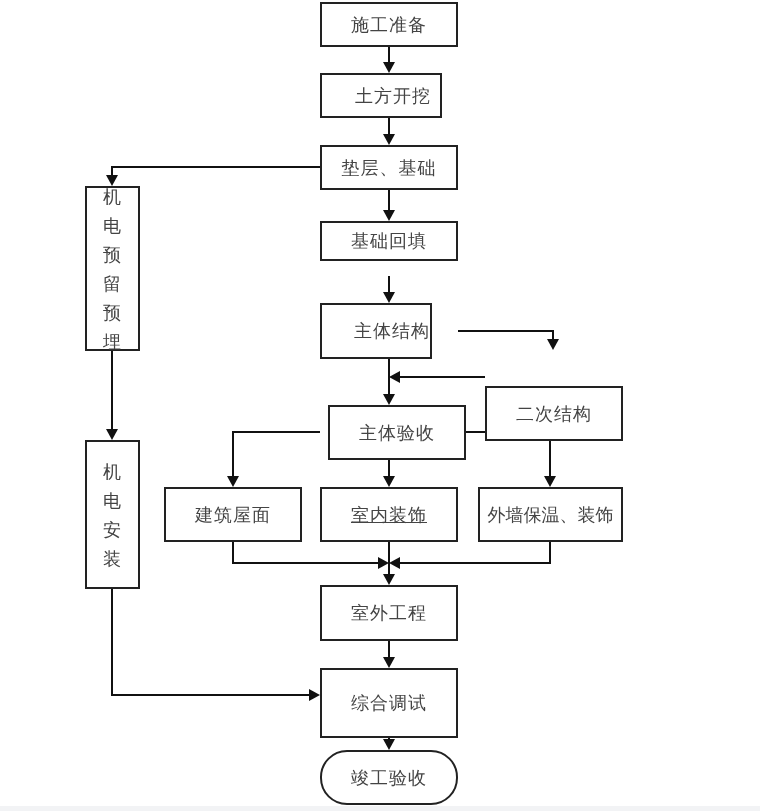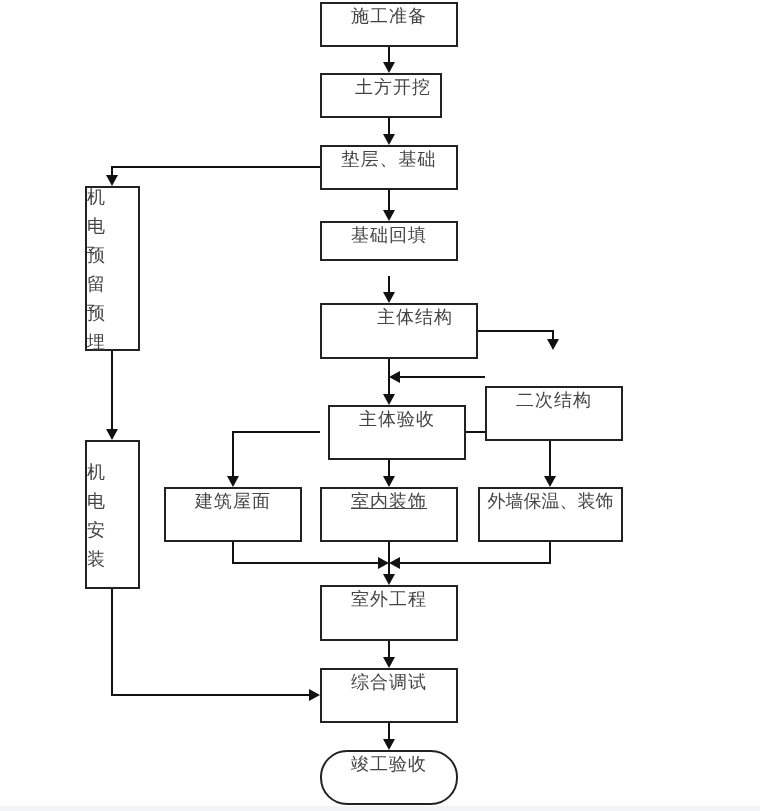--- a/index.html
+++ b/index.html
@@ -1,20 +1,20 @@
 <!DOCTYPE html>
 <html><head>
 <meta charset="utf-8">
 <style>
   html, body { margin: 0; padding: 0; background: #ffffff; }
   body { width: 760px; height: 811px; position: relative; overflow: hidden;
          font-family: "DejaVu Sans", "Liberation Sans", sans-serif; }
   #canvas { position: absolute; left: 0; top: 0; width: 760px; height: 811px; }
   .node { position: absolute; box-sizing: border-box; border: 2px solid #222;
-          background: #fff; display: flex; align-items: flex-start; justify-content: center;
+          background: #fff; display: flex; align-items: center; justify-content: center;
           color: #444; font-size: 18px; letter-spacing: 1px; white-space: nowrap; }
   .node.vertical { flex-direction: column; line-height: 29px; font-size: 18px; }
   .node.terminal { border-radius: 27px; }
   .bottom-strip { position: absolute; left: 0; top: 806px; width: 760px; height: 5px; background: #f2f3f5; }
   svg line, svg polyline { stroke: #111; stroke-width: 2; fill: none; }
   svg polygon { fill: #111; stroke: none; }
 </style>
 </head>
 <body>
 
@@ -103,42 +103,42 @@
 </div>
 <div class="node" style="left:320px;top:73px;width:122px;height:45px;padding-left:24px;">
   <span>土方开挖</span>
 </div>
 <div class="node" style="left:320px;top:145px;width:138px;height:45px;">
   <span>垫层、基础</span>
 </div>
 <div class="node" style="left:320px;top:221px;width:138px;height:40px;">
   <span>基础回填</span>
 </div>
-<div class="node" style="left:320px;top:303px;width:158px;height:56px;padding-left:32px;">
+<div class="node" style="left:320px;top:303px;width:112px;height:56px;padding-left:32px;">
   <span>主体结构</span>
 </div>
 <div class="node" style="left:485px;top:350px;width:138px;height:55px;margin-top:36px;">
   <span>二次结构</span>
 </div>
 <div class="node" style="left:328px;top:405px;width:138px;height:55px;">
   <span>主体验收</span>
 </div>
 <div class="node" style="left:164px;top:487px;width:138px;height:55px;">
   <span>建筑屋面</span>
 </div>
 <div class="node" style="left:320px;top:487px;width:138px;height:55px;text-decoration:underline;">
   <span>室内装饰</span>
 </div>
 <div class="node" style="left:478px;top:487px;width:145px;height:55px;letter-spacing:0;">
   <span>外墙保温、装饰</span>
 </div>
 <div class="node" style="left:320px;top:585px;width:138px;height:56px;">
   <span>室外工程</span>
 </div>
-<div class="node" style="left:320px;top:668px;width:138px;height:55px;">
+<div class="node" style="left:320px;top:668px;width:138px;height:70px;">
   <span>综合调试</span>
 </div>
 <div class="node terminal" style="left:320px;top:750px;width:138px;height:55px;">
   <span>竣工验收</span>
 </div>
 
 <div class="node vertical" style="left:85px;top:186px;width:55px;height:165px;">
   <span>机</span>
   <span>电</span>
   <span>预</span>

